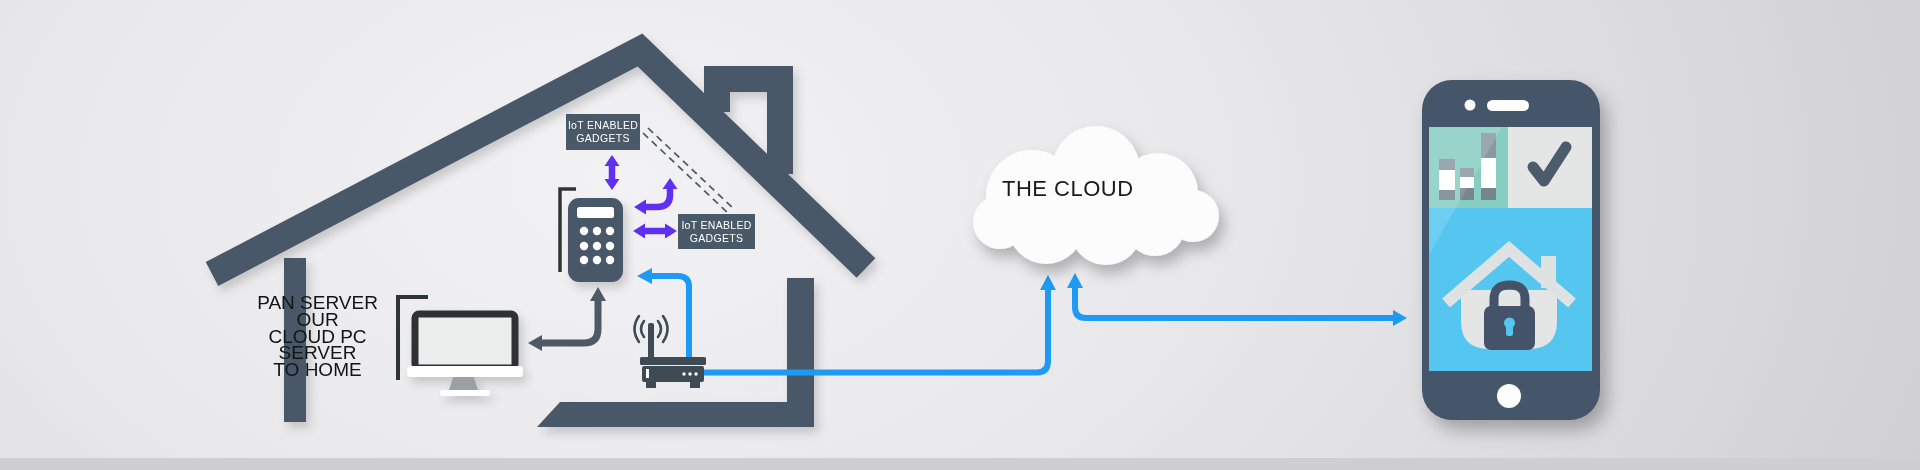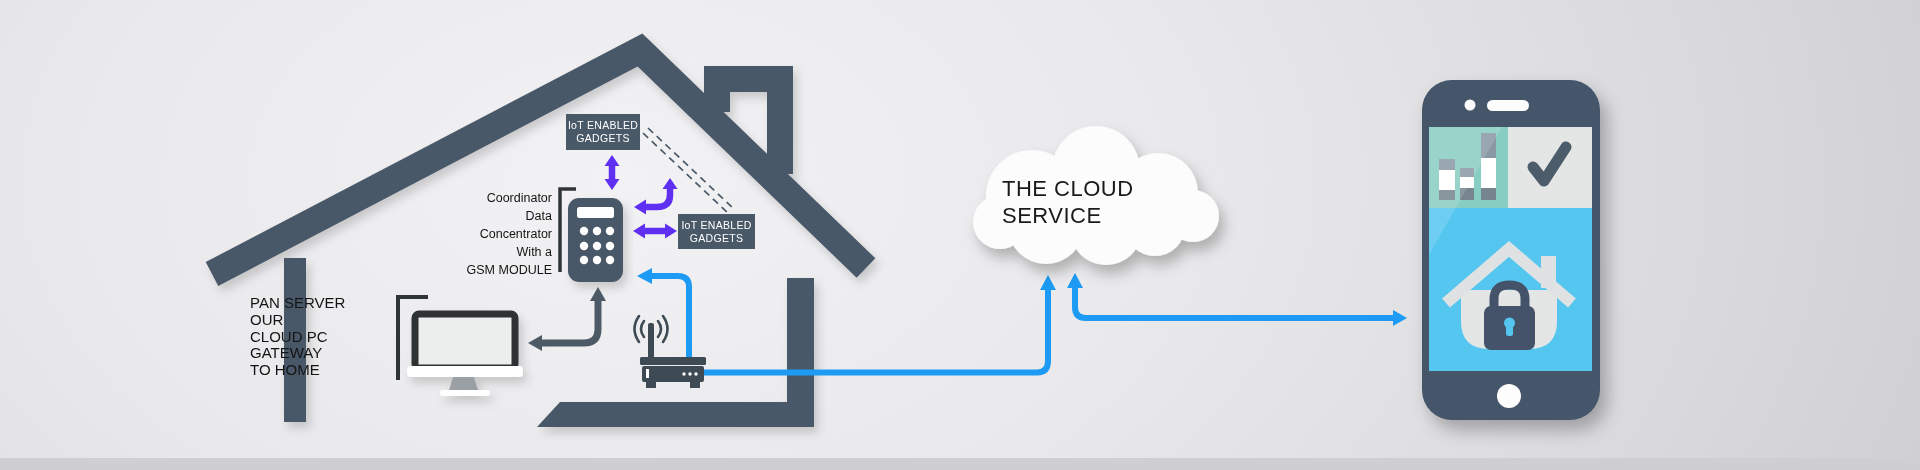--- a/index.html
+++ b/index.html
@@ -12,21 +12,21 @@
   .art{position:absolute;left:0;top:0;}
   .lbl{position:absolute;color:#141414;}
   .iot-box{
     background:#4a5968;color:#ffffff;display:flex;flex-direction:column;
     align-items:center;justify-content:center;text-align:center;
     font-size:10.5px;line-height:13px;letter-spacing:.3px;
   }
   .iot-top{left:566px;top:114px;width:74px;height:36px;}
   .iot-right{left:678px;top:214px;width:77px;height:35px;}
   .coord-lbl{left:410px;top:189px;width:142px;text-align:right;font-size:12.5px;line-height:18px;}
-  .pan-lbl{left:250px;top:295px;width:135px;text-align:left;font-size:15px;line-height:16.8px;}
+  .pan-lbl{left:250px;top:295px;width:135px;text-align:center;font-size:19px;line-height:16.8px;}
   .cloud-lbl{left:1002px;top:175px;width:180px;text-align:left;font-size:22px;line-height:27px;letter-spacing:.5px;color:#1a1a1a;}
 </style>
 </head>
 <body>
 
 <div class="canvas">
 
   <svg class="art" width="1920" height="470" viewBox="0 0 1920 470">
     <defs>
       <filter id="softShadow" x="-20%" y="-20%" width="140%" height="140%">
@@ -187,34 +187,26 @@
   <div class="lbl iot-box iot-top">
     <span>IoT ENABLED</span>
     <span>GADGETS</span>
   </div>
 
   <div class="lbl iot-box iot-right">
     <span>IoT ENABLED</span>
     <span>GADGETS</span>
   </div>
 
-  <div class="lbl coord-lbl">
-    <div>Coordinator</div>
-    <div>Data</div>
-    <div>Concentrator</div>
-    <div>With a</div>
-    <div>GSM MODULE</div>
-  </div>
 
   <div class="lbl pan-lbl">
     <div>PAN SERVER</div>
     <div>OUR</div>
     <div>CLOUD PC</div>
-    <div>GATEWAY</div>
+    <div>SERVER</div>
     <div>TO HOME</div>
   </div>
 
   <div class="lbl cloud-lbl">
     <div>THE CLOUD</div>
-    <div>SERVICE</div>
   </div>
 
 </div>
 
 </body></html>

